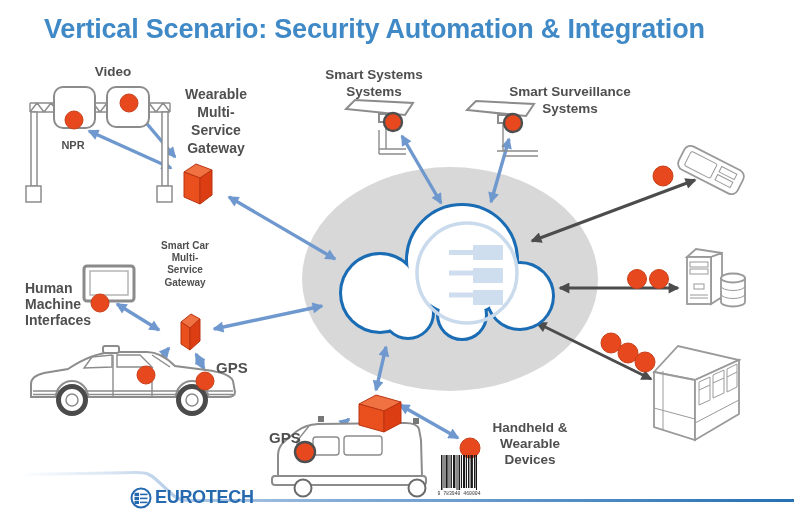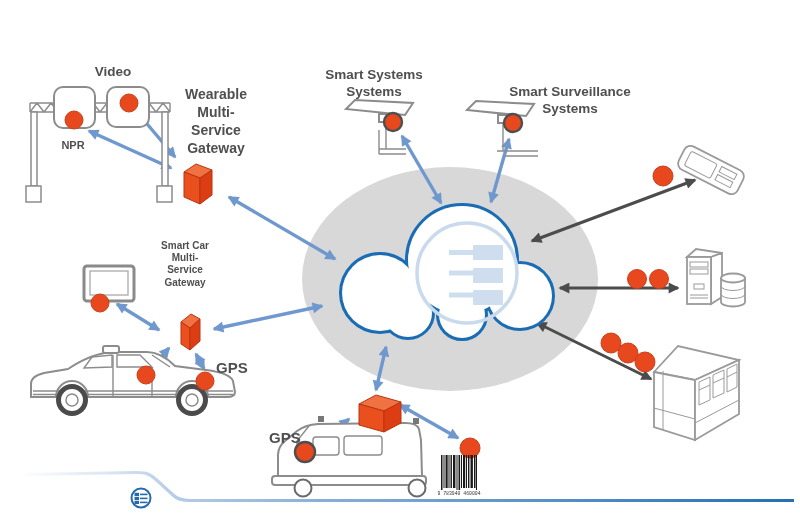--- a/index.html
+++ b/index.html
@@ -248,31 +248,39 @@
       <rect x="134.5" y="492.8" width="4.5" height="3.2"></rect>
           <rect x="140" y="493.6" width="7.5" height="1.6"></rect>
       <rect x="134.5" y="496.8" width="4.5" height="3.2"></rect>
           <rect x="140" y="497.6" width="7.5" height="1.6"></rect>
       <rect x="134.5" y="500.8" width="4.5" height="3.2"></rect>
           <rect x="140" y="501.6" width="7.5" height="1.6"></rect>
     </g>
   </g>
 </svg>
 
+<div class="title">Vertical Scenario: Security Automation &amp; Integration</div>
 
 <div class="lbl" style="left:83px;top:63px;width:60px;">Video</div>
 <div class="lbl" style="left:43px;top:139px;width:60px;font-size:11px;">NPR</div>
 <div class="lbl" style="left:171px;top:86px;width:90px;font-size:14px;line-height:1.28;">Wearable
 Multi-
 Service
 Gateway</div>
 <div class="lbl" style="left:313px;top:66px;width:122px;">Smart Systems
 Systems</div>
 <div class="lbl" style="left:493px;top:83px;width:154px;">Smart Surveillance
 Systems</div>
 <div class="lbl" style="left:140px;top:240px;width:90px;font-size:10px;line-height:1.22;">Smart Car
 Multi-
 Service
 Gateway</div>
+<div class="lbl" style="left:25px;top:280px;width:85px;text-align:left;line-height:1.15;font-size:14px;">Human
+Machine
+Interfaces</div>
 <div class="lbl gps" style="left:216px;top:359px;width:44px;text-align:left;">GPS</div>
 <div class="lbl gps" style="left:269px;top:429px;width:44px;text-align:left;">GPS</div>
+<div class="lbl" style="left:478px;top:420px;width:104px;line-height:1.19;">Handheld &amp;
+Wearable
+Devices</div>
+<div class="brand">EUROTECH</div>
 
 </div>
 
 </body></html>

